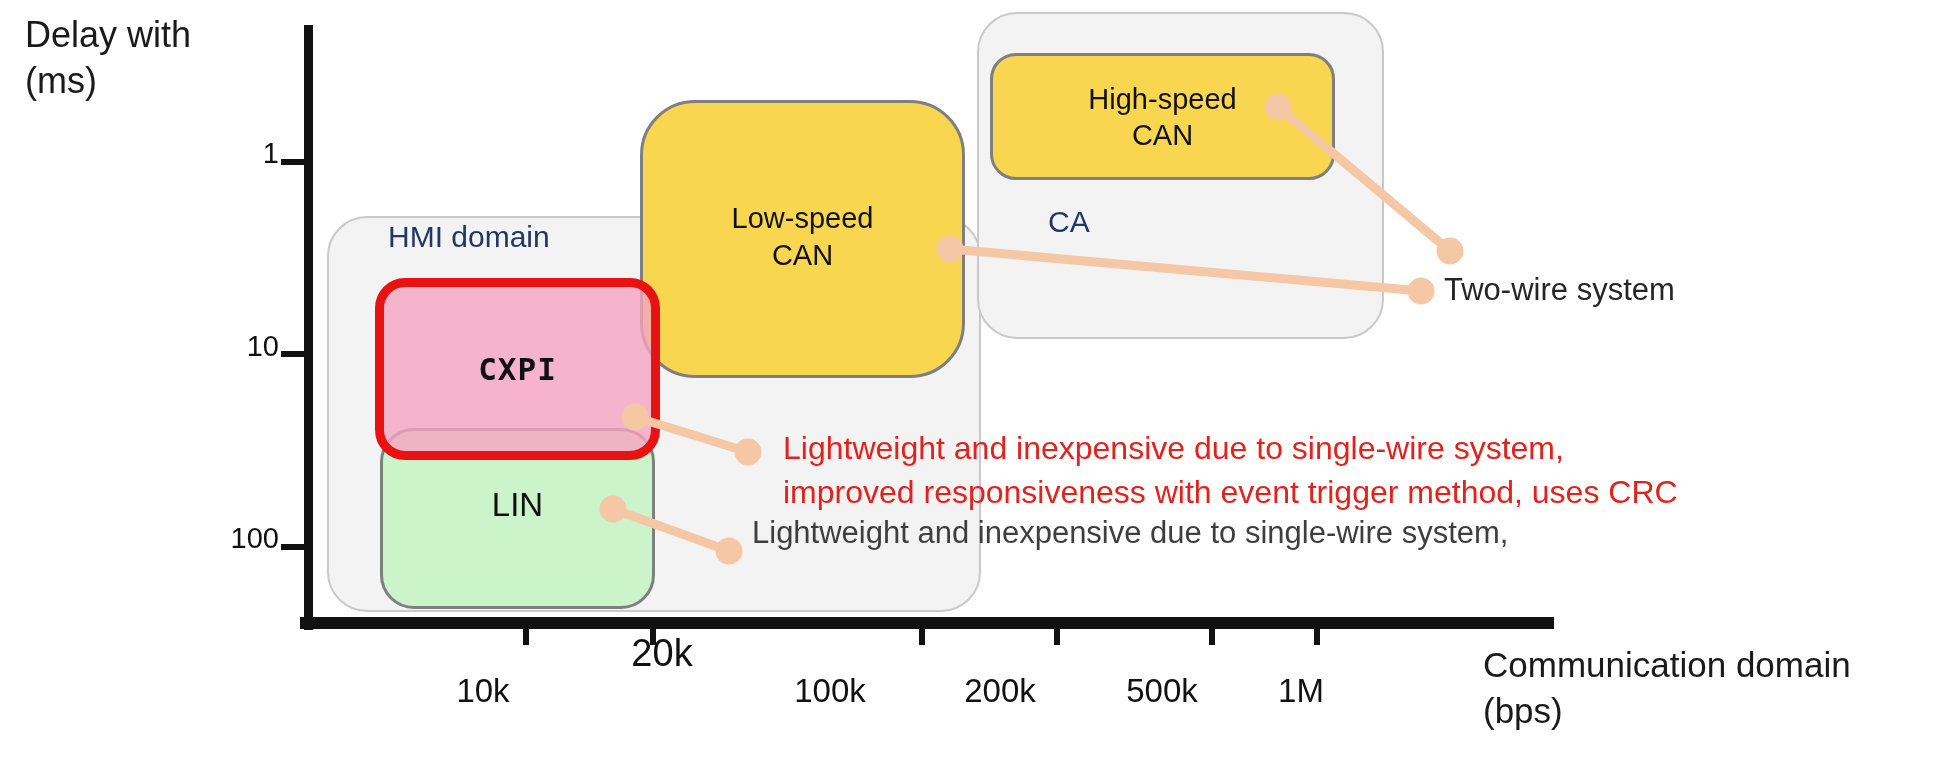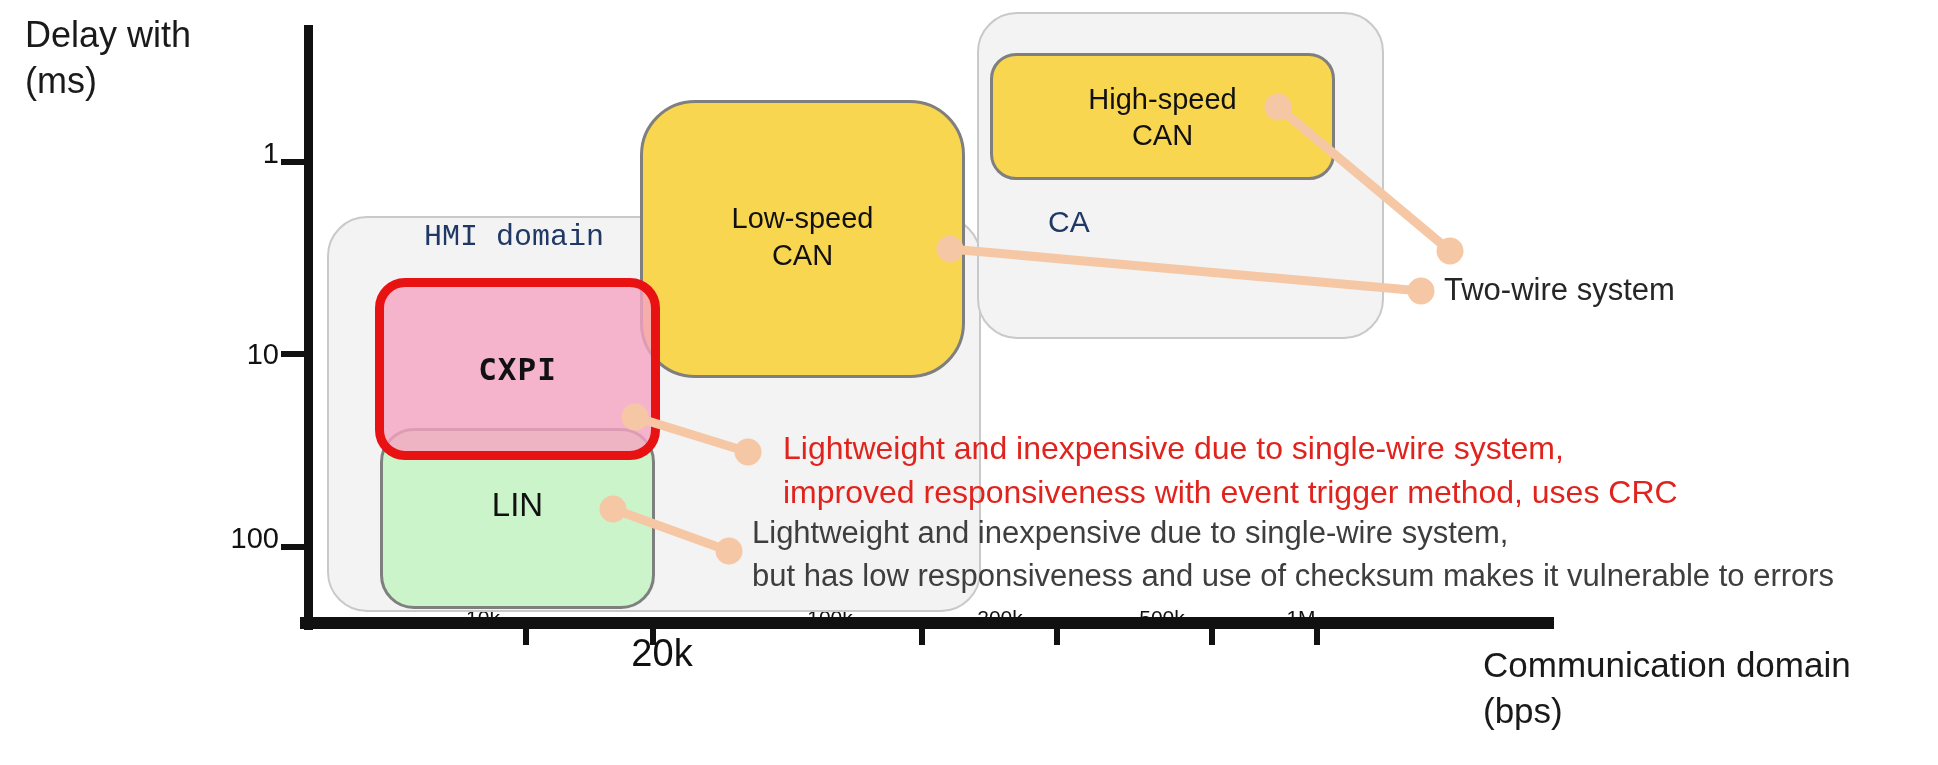--- a/index.html
+++ b/index.html
@@ -16,21 +16,21 @@
     background:#fff; font-family:"Liberation Sans", sans-serif; color:var(--ink);
   }
   .abs{position:absolute;}
   
   .axis{background:#111;}
   .y-axis{left:304px;top:25px;width:9px;height:605px;}
   .x-axis{left:300px;top:617px;width:1254px;height:12px;}
   .ytick{left:281px;width:25px;height:6px;background:#111;}
   .xtick{top:628px;width:6px;height:17px;background:#111;}
   .ytick-label{width:110px;text-align:right;font-size:29px;color:#111;}
-  .xtick-label{top:606px;transform:translateX(-50%);font-size:21px;color:#111;white-space:nowrap;}
+  .xtick-label{top:672px;transform:translateX(-50%);font-size:33px;color:#111;white-space:nowrap;}
   .xtick-label.big{top:632px;font-size:38px;margin-left:21px;}
   .axis-title{font-size:36px;line-height:46px;color:var(--ink);white-space:nowrap;}
   
   .container-box{
     background:var(--container_fill); border:2px solid var(--container_border);
     border-radius:40px; z-index:1;
   }
   .container-label{font-size:30px;color:var(--blue_text);z-index:2;white-space:nowrap;}
   
   .node{
@@ -70,38 +70,38 @@
     <div>(bps)</div>
   </div>
 
   <div class="abs axis y-axis"></div>
   <div class="abs axis x-axis"></div>
 
   <div class="abs ytick" style="top:159px;"></div>
   <div class="abs ytick" style="top:351px;"></div>
   <div class="abs ytick" style="top:544px;"></div>
   <div class="abs ytick-label" style="left:169px;top:137px;">1</div>
-  <div class="abs ytick-label" style="left:169px;top:330px;margin-top:8px;">10</div>
+  <div class="abs ytick-label" style="left:169px;top:330px;">10</div>
   <div class="abs ytick-label" style="left:169px;top:522px;">100</div>
 
   <div class="abs xtick" style="left:523px;"></div>
   <div class="abs xtick" style="left:650px;"></div>
   <div class="abs xtick" style="left:919px;"></div>
   <div class="abs xtick" style="left:1054px;"></div>
   <div class="abs xtick" style="left:1209px;"></div>
   <div class="abs xtick" style="left:1314px;"></div>
   <div class="abs xtick-label" style="left:483px;">10k</div>
   <div class="abs xtick-label big" style="left:641px;">20k</div>
   <div class="abs xtick-label" style="left:830px;">100k</div>
   <div class="abs xtick-label" style="left:1000px;">200k</div>
   <div class="abs xtick-label" style="left:1162px;">500k</div>
   <div class="abs xtick-label" style="left:1301px;">1M</div>
 
   <div class="abs container-box" style="left:327px;top:216px;width:650px;height:392px;"></div>
-  <div class="abs container-label" style="left:424px;top:220px;font-family:Liberation Mono, monospace;">HMI domain</div>
+  <div class="abs container-label" style="left:388px;top:220px;">HMI domain</div>
 
   <div class="abs container-box" style="left:977px;top:12px;width:403px;height:323px;"></div>
   <div class="abs container-label" style="left:1048px;top:205px;">CA</div>
 
   <div class="abs node node-lin">
     <span>LIN</span>
   </div>
 
   <div class="abs node node-lowspeed">
     <span>Low-speed</span>
@@ -135,18 +135,17 @@
     <circle cx="1450" cy="251" r="13.5"></circle>
   </svg>
 
   <div class="abs note note-red">
     <div>Lightweight and inexpensive due to single-wire system,</div>
     <div>improved responsiveness with event trigger method, uses CRC</div>
   </div>
 
   <div class="abs note note-gray">
     <div>Lightweight and inexpensive due to single-wire system,</div>
-    <div>but has low responsiveness and use of checksum makes it vulnerable to errors</div>
   </div>
 
   <div class="abs note note-twowire">Two-wire system</div>
 
 </div>
 
 </body></html>

